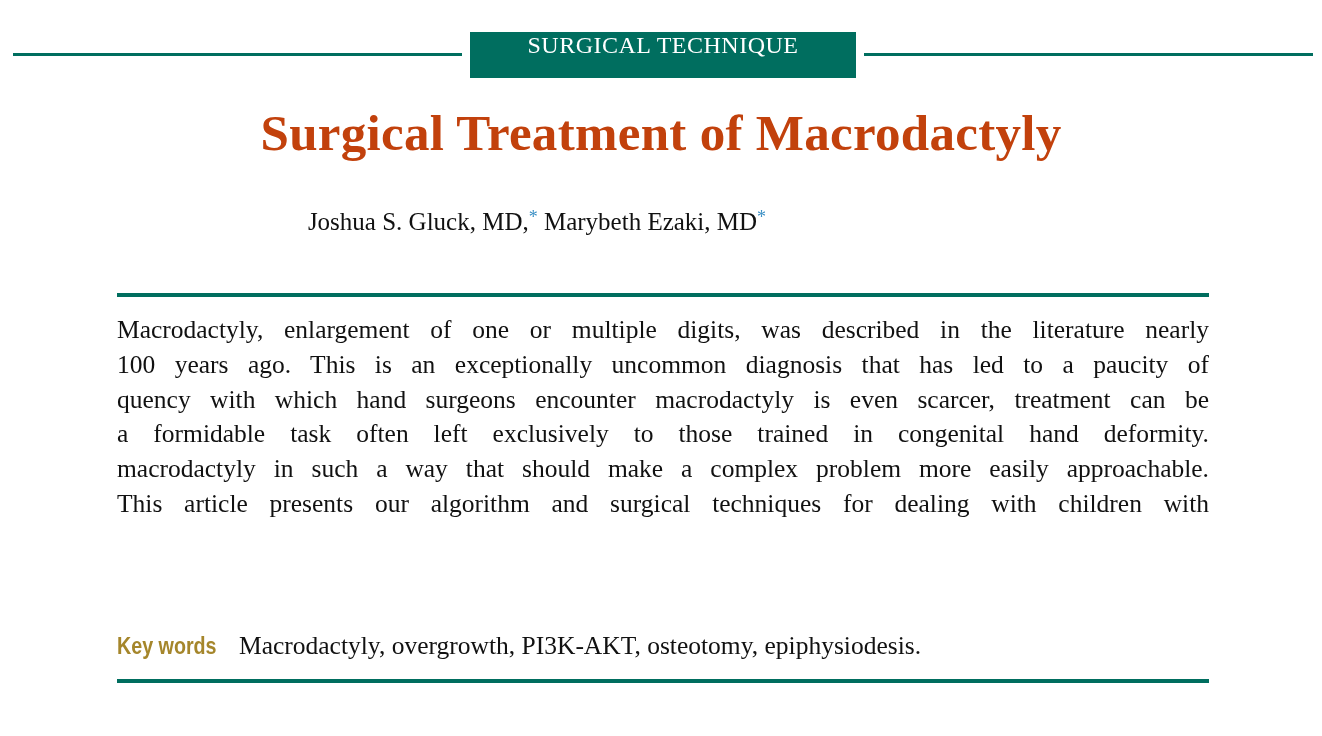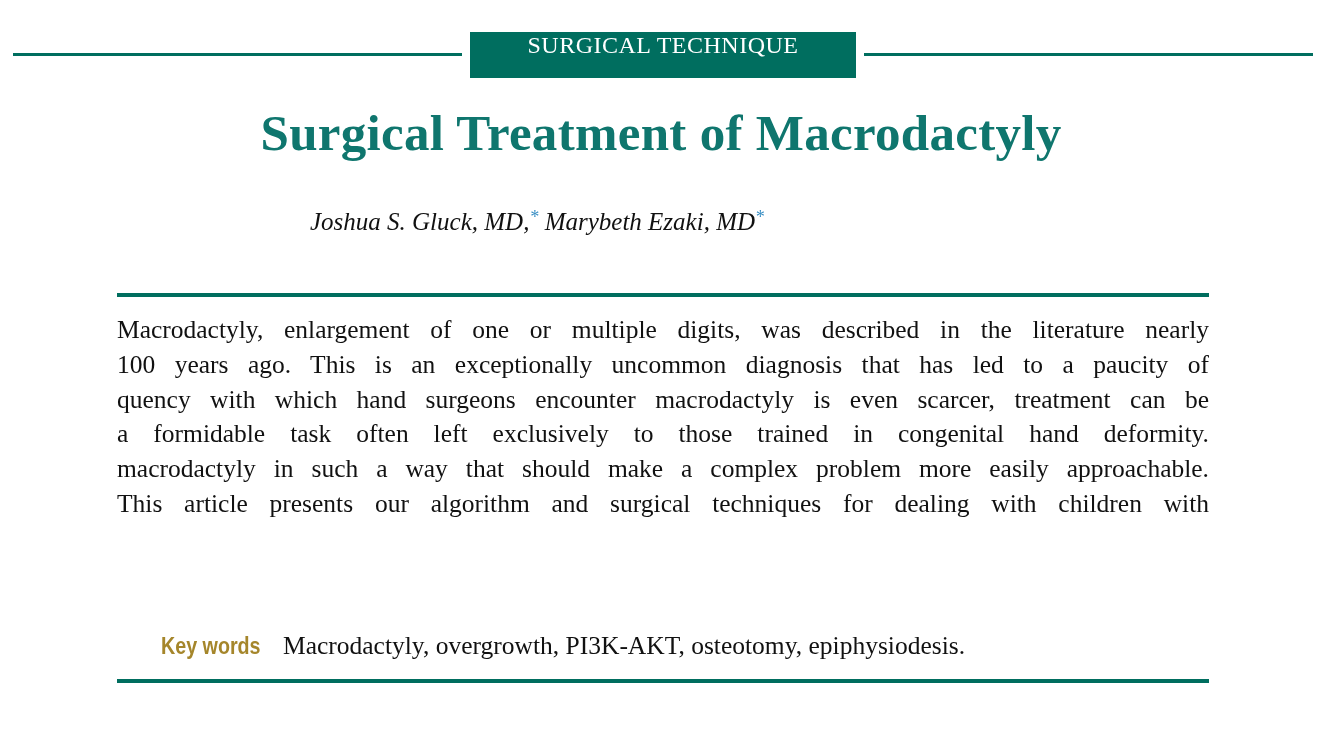--- a/index.html
+++ b/index.html
@@ -49,32 +49,31 @@
     }
     .title {
       position: absolute;
       left: 0;
       top: 104px;
       width: 1322px;
       text-align: center;
       font-family: "Liberation Serif", "DejaVu Serif", serif;
       font-size: 51px;
       font-weight: bold;
-      color: #0f766e;
+      color: #c2410c;
       letter-spacing: 0.3px;
     }
     .authors {
       position: absolute;
       left: 0;
       top: 207px;
       width: 1074px;
       text-align: center;
       font-size: 25px;
       color: #111111;
-      font-style: italic;
     }
     .authors .aff {
       color: #3a8fc4;
       font-size: 18px;
       vertical-align: 7px;
     }
     .rule {
       position: absolute;
       left: 117px;
       width: 1092px;
@@ -105,21 +104,20 @@
       font-style: italic;
     }
     .keywords {
       position: absolute;
       left: 117px;
       top: 629px;
       width: 1092px;
       font-size: 25.5px;
       line-height: 34px;
       white-space: nowrap;
-      margin-left: 44px;
     }
     .kw-label {
       font-family: "Liberation Sans", "DejaVu Sans", sans-serif;
       font-weight: bold;
       color: #a5862b;
       font-size: 24px;
       transform: scaleX(0.82);
       transform-origin: left center;
       display: inline-block;
       width: 112px;

